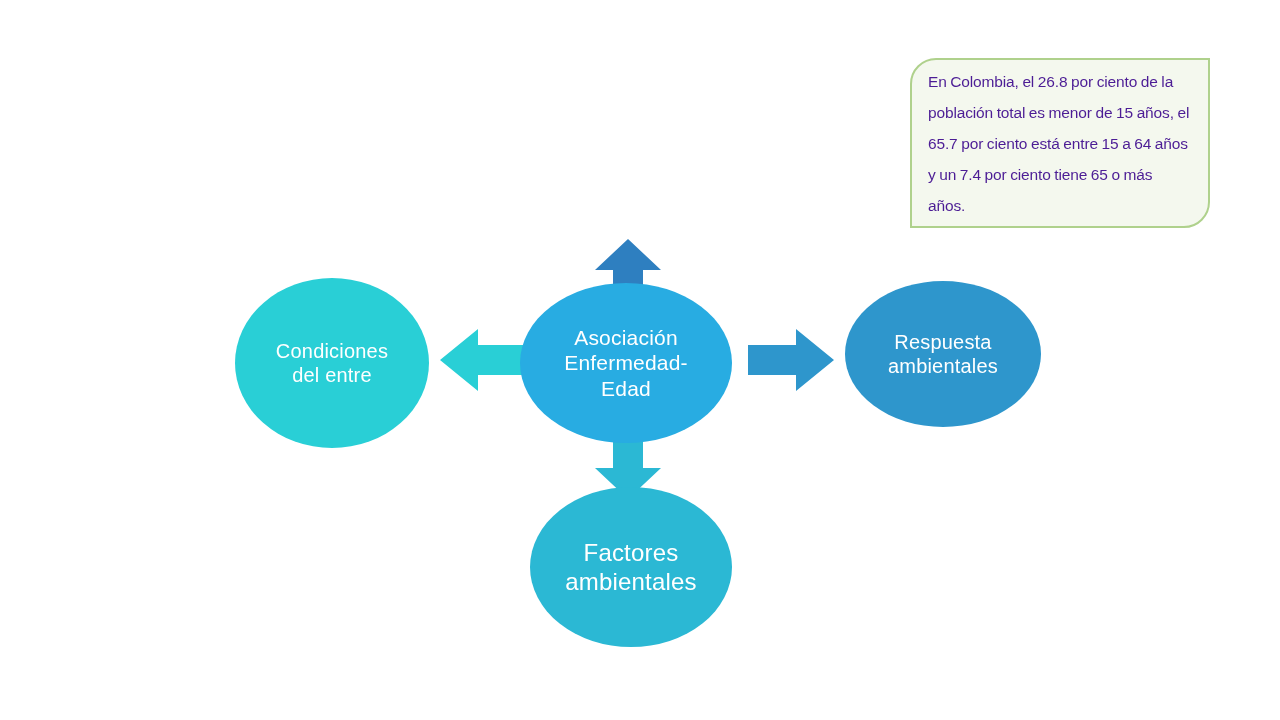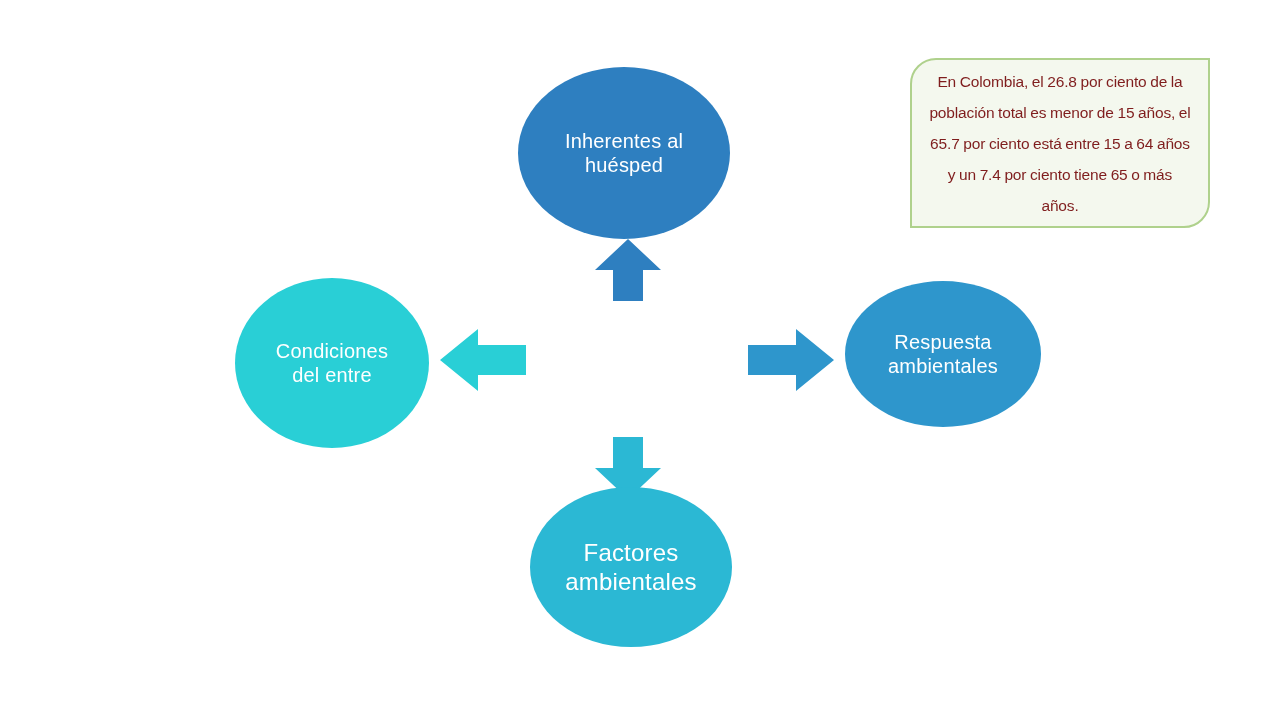--- a/index.html
+++ b/index.html
@@ -123,24 +123,24 @@
     border-top-left-radius: 26px;
     border-bottom-right-radius: 26px;
     border-top-right-radius: 0;
     border-bottom-left-radius: 0;
     display: flex;
     align-items: center;
     justify-content: center;
     padding: 10px 16px;
   }
   #note-box .note-text {
-    color: #7f1d1d;
+    color: #4c1d95;
     font-size: 15.5px;
     line-height: 2.0;
-    text-align: center;
+    text-align: left;
     font-family: "Liberation Sans", sans-serif;
     letter-spacing: -0.15px;
     word-spacing: -0.5px;
   }
 </style>
 </head>
 <body>
 
 <div id="canvas">
 
@@ -161,38 +161,39 @@
       <polygon points="0,31 38,0 38,16 86,16 86,46 38,46 38,62" fill="#29CFD6"></polygon>
     </svg>
   </div>
 
   <div class="arrow" id="arrow-right">
     <svg viewBox="0 0 86 62" width="86" height="62" aria-hidden="true">
       <polygon points="86,31 48,0 48,16 0,16 0,46 48,46 48,62" fill="#2E96CC"></polygon>
     </svg>
   </div>
 
-  <div class="node" id="node-top">
-    <span class="label">Inherentes al
-huésped</span>
-  </div>
 
   <div class="node" id="node-left">
     <span class="label">Condiciones
 del entre</span>
   </div>
 
   <div class="node" id="node-right">
     <span class="label">Respuesta
 ambientales</span>
   </div>
 
   <div class="node" id="node-bottom">
     <span class="label">Factores
 ambientales</span>
   </div>
 
+  <div class="node" id="node-center">
+    <span class="label">Asociación
+Enfermedad-
+Edad</span>
+  </div>
 
   <div id="note-box">
     <div class="note-text">En Colombia, el 26.8 por ciento de la población total es menor de 15 años, el 65.7 por ciento está entre 15 a 64 años y un 7.4 por ciento tiene 65 o más años.</div>
   </div>
 
 </div>
 
 </body></html>

